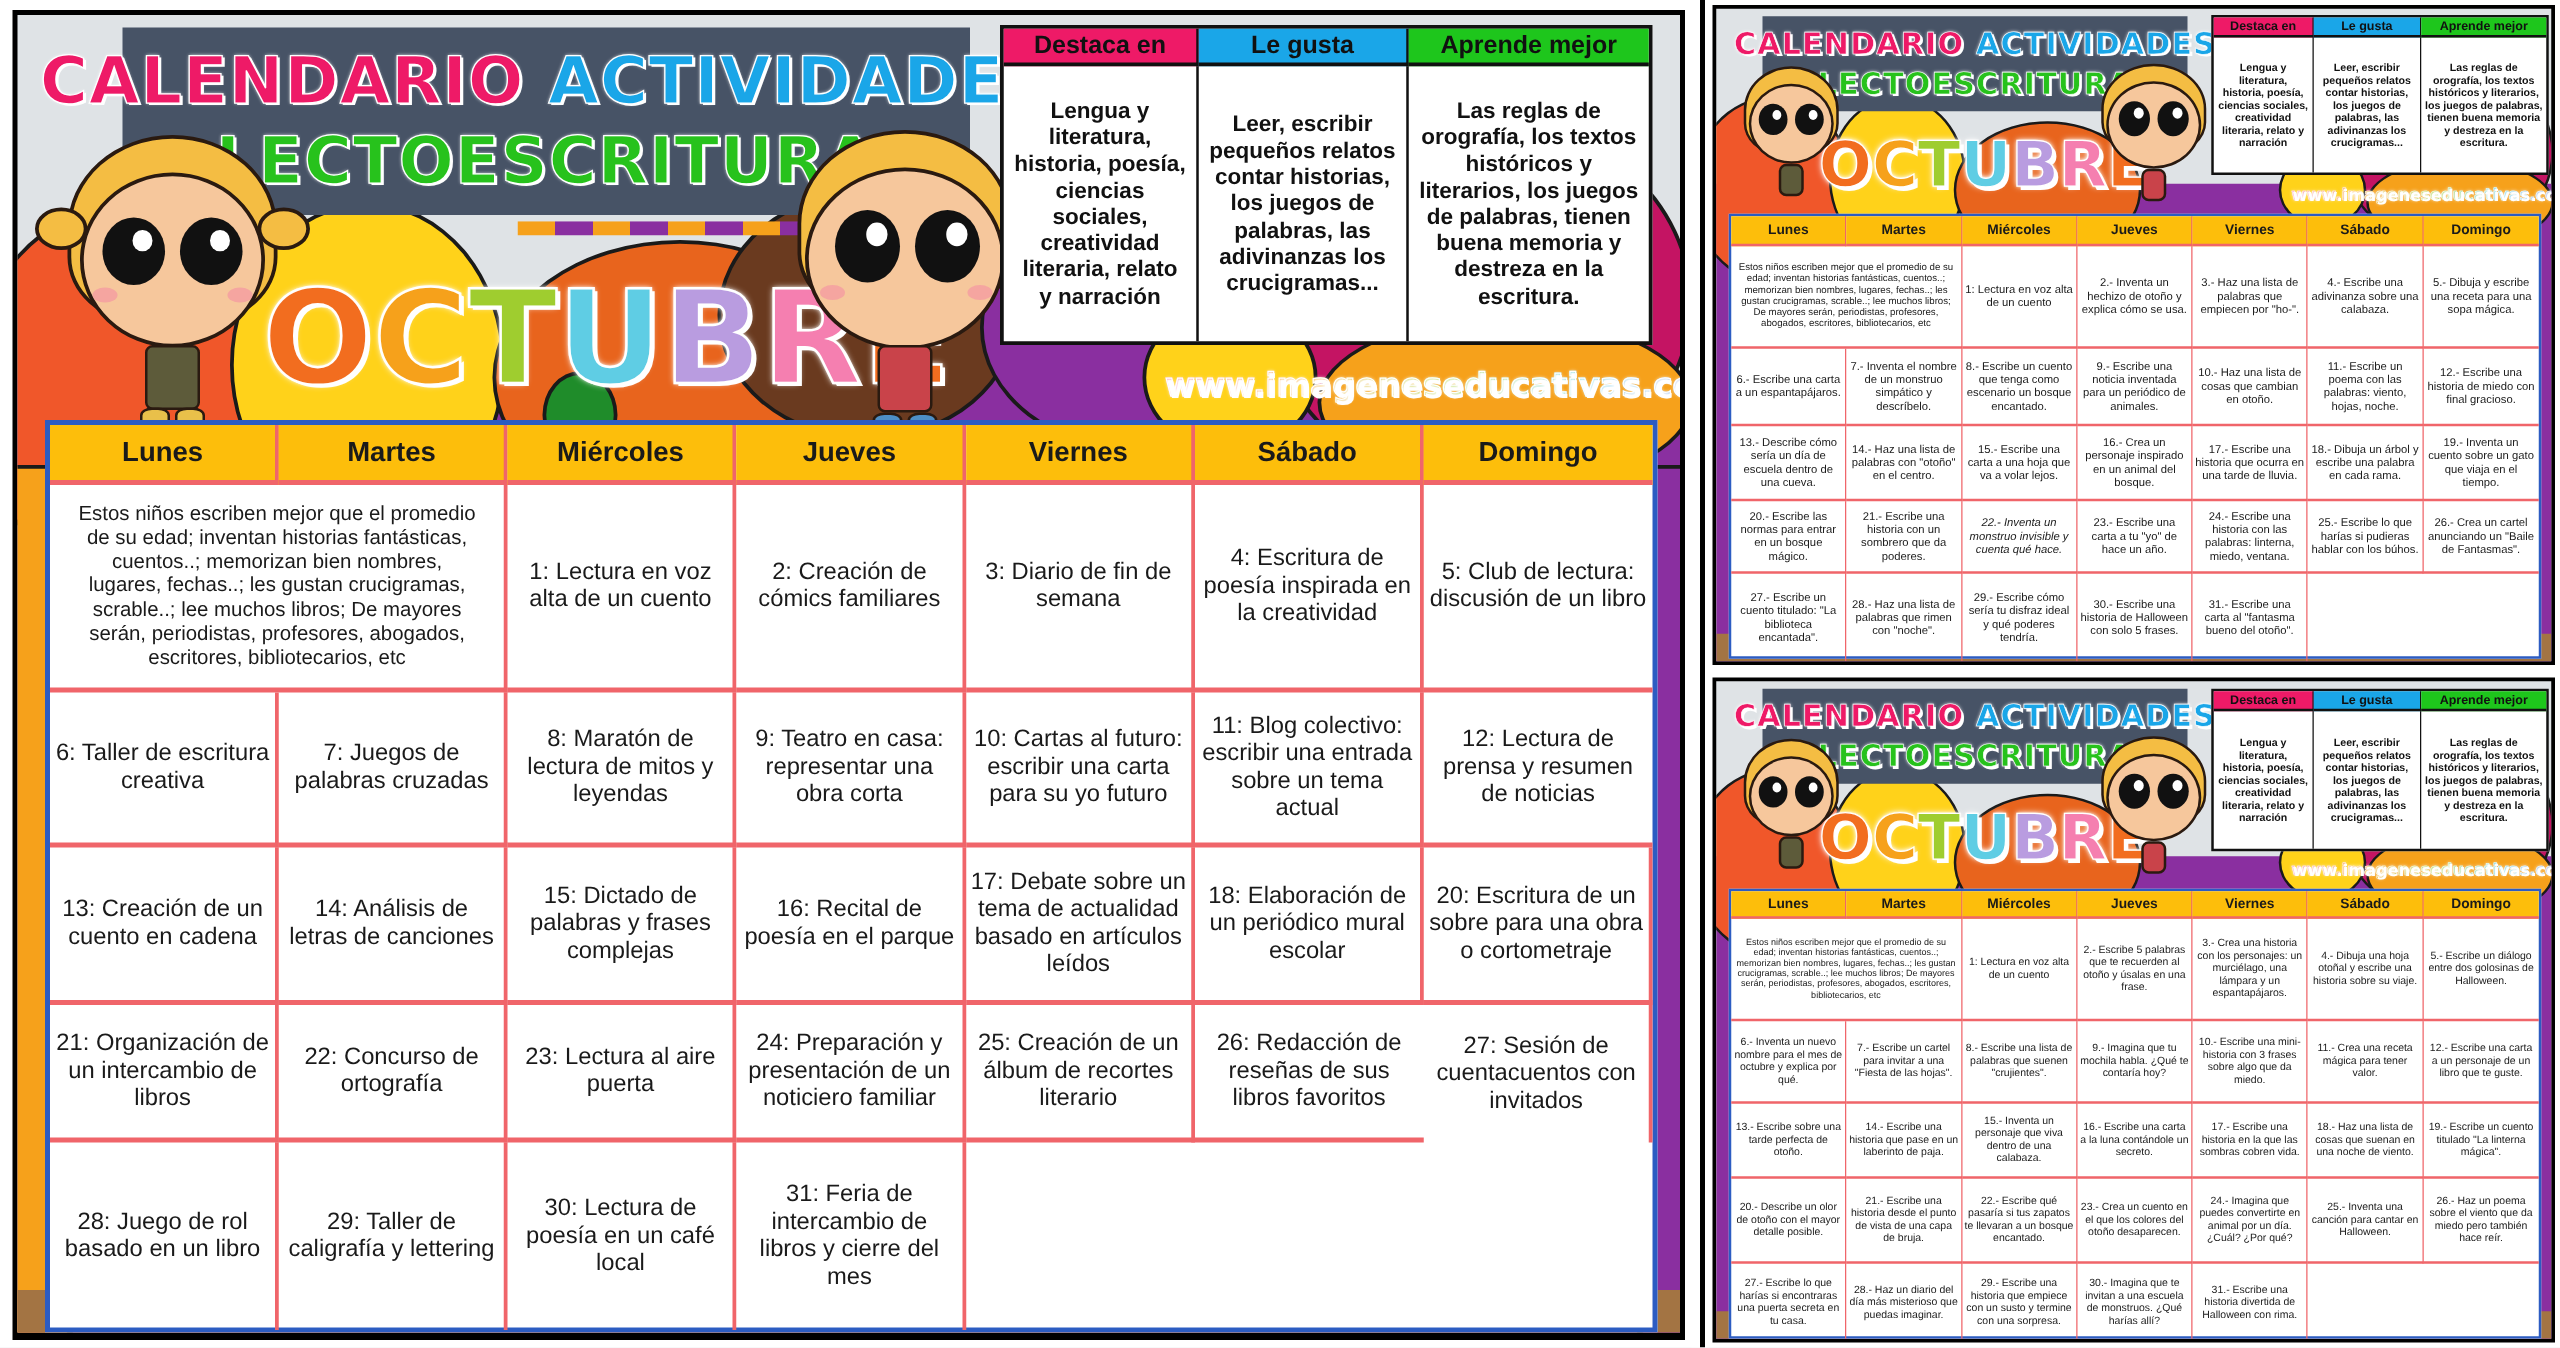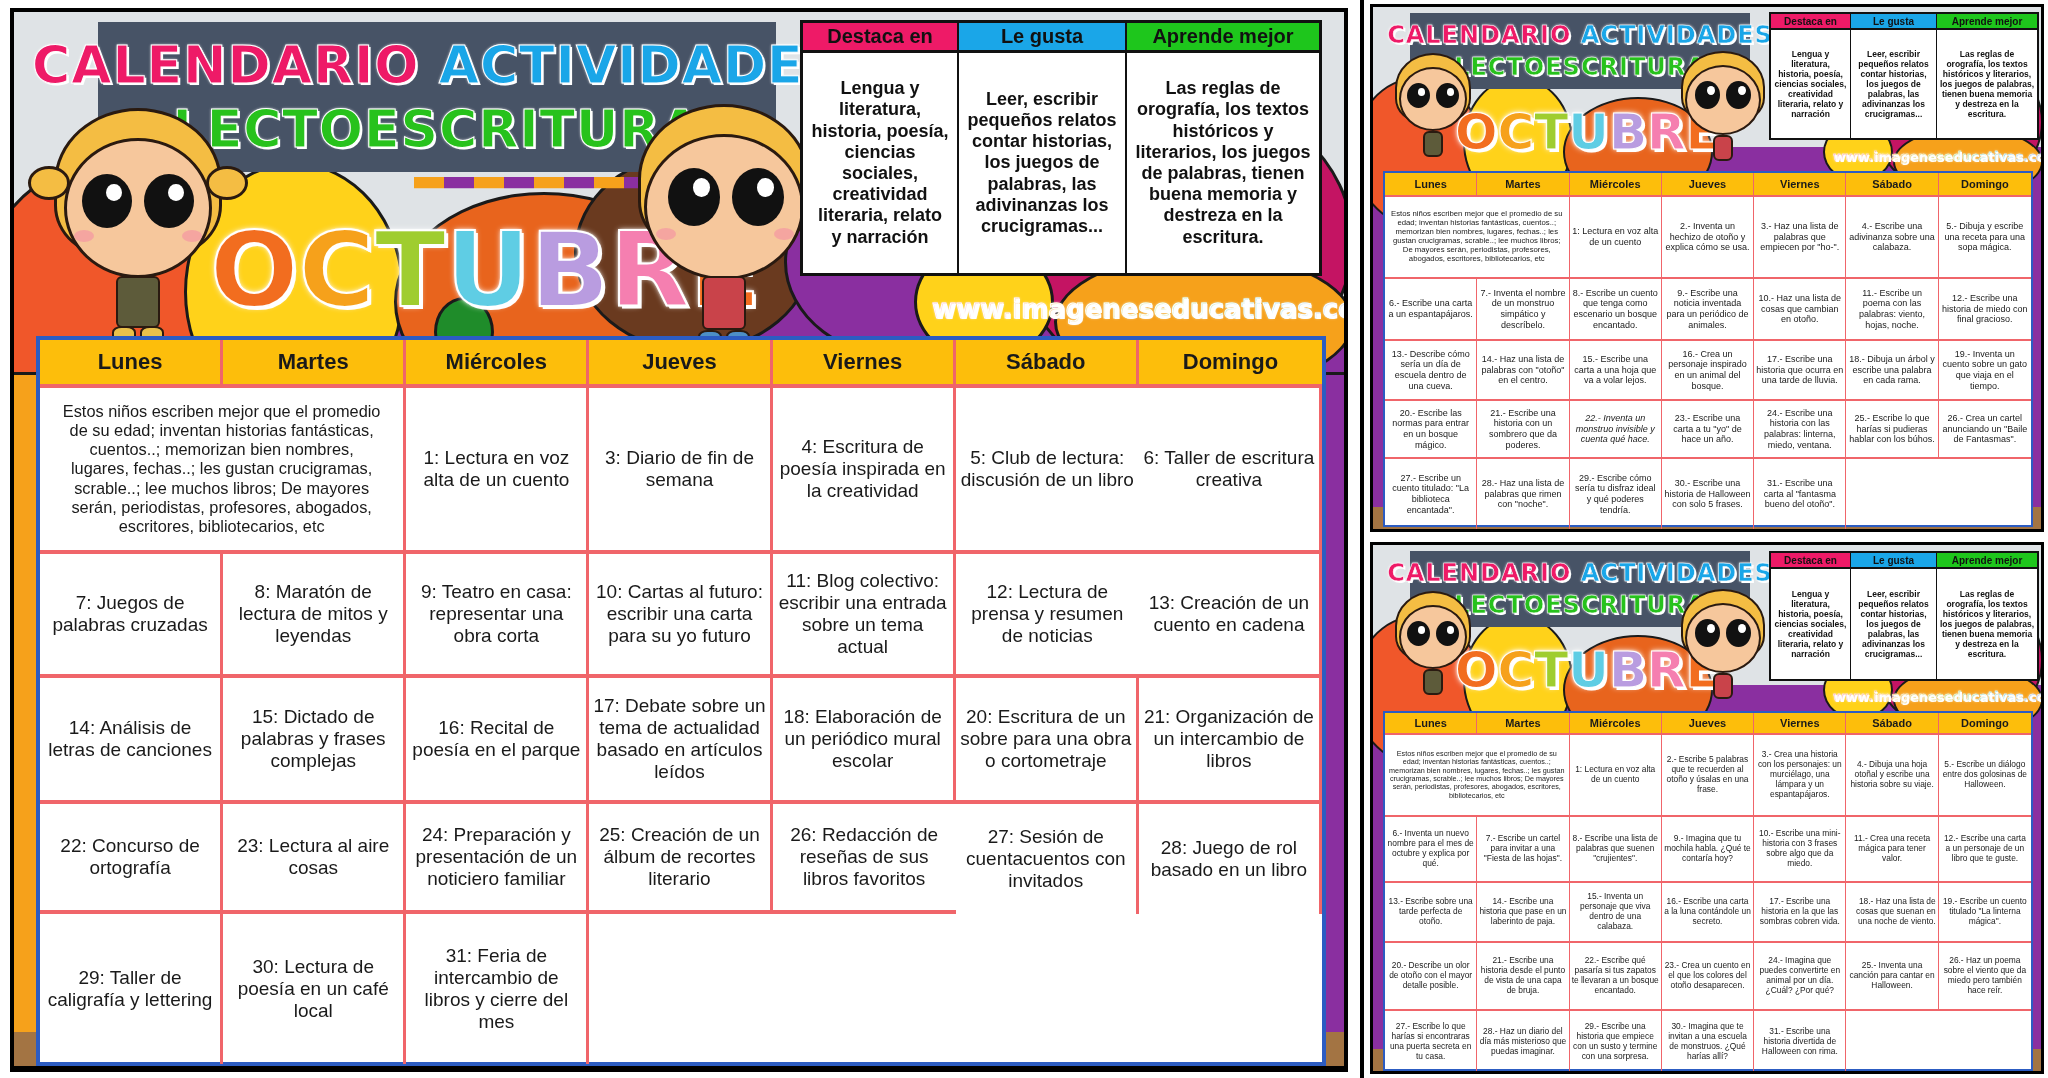--- a/index.html
+++ b/index.html
@@ -179,40 +179,41 @@
     <div class="cal" id="main-cal" style="left:22px;top:324px;width:1290px;height:730px;grid-template-rows:48px 166px 124px 126px 110px 150px;">
       <div class="hd" style="font-size:22px">Lunes</div>
       <div class="hd" style="font-size:22px">Martes</div>
       <div class="hd" style="font-size:22px">Miércoles</div>
       <div class="hd" style="font-size:22px">Jueves</div>
       <div class="hd" style="font-size:22px">Viernes</div>
       <div class="hd" style="font-size:22px">Sábado</div>
       <div class="hd" style="font-size:22px">Domingo</div>
     <div class="cell intro" style="font-size: 16.34px; padding: 0px 20px;">Estos niños escriben mejor que el promedio de su edad; inventan historias fantásticas, cuentos..; memorizan bien nombres, lugares, fechas..; les gustan crucigramas, scrable..; lee muchos libros; De mayores serán, periodistas, profesores, abogados, escritores, bibliotecarios, etc</div>
         <div class="cell" style="font-size: 19px;">1: Lectura en voz alta de un cuento</div>
+        <div class="cell" style="font-size: 19px;">2: Creación de cómics familiares</div>
         <div class="cell" style="font-size: 19px;">3: Diario de fin de semana</div>
         <div class="cell" style="font-size: 19px;">4: Escritura de poesía inspirada en la creatividad</div>
         <div class="cell col7" style="font-size: 19px;">5: Club de lectura: discusión de un libro</div>
         <div class="cell" style="font-size: 19px;">6: Taller de escritura creativa</div>
         <div class="cell" style="font-size: 19px;">7: Juegos de palabras cruzadas</div>
         <div class="cell" style="font-size: 19px;">8: Maratón de lectura de mitos y leyendas</div>
         <div class="cell" style="font-size: 19px;">9: Teatro en casa: representar una obra corta</div>
         <div class="cell" style="font-size: 19px;">10: Cartas al futuro: escribir una carta para su yo futuro</div>
         <div class="cell" style="font-size: 19px;">11: Blog colectivo: escribir una entrada sobre un tema actual</div>
         <div class="cell col7" style="font-size: 19px;">12: Lectura de prensa y resumen de noticias</div>
         <div class="cell" style="font-size: 19px;">13: Creación de un cuento en cadena</div>
         <div class="cell" style="font-size: 19px;">14: Análisis de letras de canciones</div>
         <div class="cell" style="font-size: 19px;">15: Dictado de palabras y frases complejas</div>
         <div class="cell" style="font-size: 19px;">16: Recital de poesía en el parque</div>
         <div class="cell" style="font-size: 19px;">17: Debate sobre un tema de actualidad basado en artículos leídos</div>
         <div class="cell" style="font-size: 19px;">18: Elaboración de un periódico mural escolar</div>
         <div class="cell" style="font-size: 19px;">20: Escritura de un sobre para una obra o cortometraje</div>
         <div class="cell" style="font-size: 19px;">21: Organización de un intercambio de libros</div>
         <div class="cell" style="font-size: 19px;">22: Concurso de ortografía</div>
-        <div class="cell" style="font-size: 19px;">23: Lectura al aire cosas</div>
+        <div class="cell" style="font-size: 19px;">23: Lectura al aire puerta</div>
         <div class="cell" style="font-size: 19px;">24: Preparación y presentación de un noticiero familiar</div>
         <div class="cell" style="font-size: 19px;">25: Creación de un álbum de recortes literario</div>
         <div class="cell col7" style="font-size: 19px;">26: Redacción de reseñas de sus libros favoritos</div>
         <div class="cell lastrow" style="font-size: 19px;">27: Sesión de cuentacuentos con invitados</div>
         <div class="cell lastrow" style="font-size: 19px;">28: Juego de rol basado en un libro</div>
         <div class="cell lastrow" style="font-size: 19px;">29: Taller de caligrafía y lettering</div>
         <div class="cell lastrow" style="font-size: 19px;">30: Lectura de poesía en un café local</div>
         <div class="cell lastrow" style="font-size: 19px;">31: Feria de intercambio de libros y cierre del mes</div>
         <div class="cell lastrow" style="border-right: none; border-left: none;"></div>
         <div class="cell lastrow" style="border-right: none;"></div>
@@ -387,21 +388,21 @@
         <div class="cell" style="font-size: 8.4px; border-right-width: 1px; border-bottom-width: 2px; padding: 0px 2px;">8.- Escribe una lista de palabras que suenen "crujientes".</div>
         <div class="cell" style="font-size: 8.4px; border-right-width: 1px; border-bottom-width: 2px; padding: 0px 2px;">9.- Imagina que tu mochila habla. ¿Qué te contaría hoy?</div>
         <div class="cell" style="font-size: 8.4px; border-right-width: 1px; border-bottom-width: 2px; padding: 0px 2px;">10.- Escribe una mini-historia con 3 frases sobre algo que da miedo.</div>
         <div class="cell" style="font-size: 8.4px; border-right-width: 1px; border-bottom-width: 2px; padding: 0px 2px;">11.- Crea una receta mágica para tener valor.</div>
         <div class="cell col7" style="font-size: 8.4px; border-right-width: 0px; border-bottom-width: 2px; padding: 0px 2px;">12.- Escribe una carta a un personaje de un libro que te guste.</div>
         <div class="cell" style="font-size: 8.4px; border-right-width: 1px; border-bottom-width: 2px; padding: 0px 2px;">13.- Escribe sobre una tarde perfecta de otoño.</div>
         <div class="cell" style="font-size: 8.4px; border-right-width: 1px; border-bottom-width: 2px; padding: 0px 2px;">14.- Escribe una historia que pase en un laberinto de paja.</div>
         <div class="cell" style="font-size: 8.4px; border-right-width: 1px; border-bottom-width: 2px; padding: 0px 2px;">15.- Inventa un personaje que viva dentro de una calabaza.</div>
         <div class="cell" style="font-size: 8.4px; border-right-width: 1px; border-bottom-width: 2px; padding: 0px 2px;">16.- Escribe una carta a la luna contándole un secreto.</div>
         <div class="cell" style="font-size: 8.4px; border-right-width: 1px; border-bottom-width: 2px; padding: 0px 2px;">17.- Escribe una historia en la que las sombras cobren vida.</div>
-        <div class="cell" style="font-size: 8.4px; border-right-width: 1px; border-bottom-width: 2px; padding: 0px 2px; text-align: right;">18.- Haz una lista de cosas que suenan en una noche de viento.</div>
+        <div class="cell" style="font-size: 8.4px; border-right-width: 1px; border-bottom-width: 2px; padding: 0px 2px;">18.- Haz una lista de cosas que suenan en una noche de viento.</div>
         <div class="cell col7" style="font-size: 8.4px; border-right-width: 0px; border-bottom-width: 2px; padding: 0px 2px;">19.- Escribe un cuento titulado "La linterna mágica".</div>
         <div class="cell" style="font-size: 8.4px; border-right-width: 1px; border-bottom-width: 2px; padding: 0px 2px;">20.- Describe un olor de otoño con el mayor detalle posible.</div>
         <div class="cell" style="font-size: 8.4px; border-right-width: 1px; border-bottom-width: 2px; padding: 0px 2px;">21.- Escribe una historia desde el punto de vista de una capa de bruja.</div>
         <div class="cell" style="font-size: 8.4px; border-right-width: 1px; border-bottom-width: 2px; padding: 0px 2px;">22.- Escribe qué pasaría si tus zapatos te llevaran a un bosque encantado.</div>
         <div class="cell" style="font-size: 8.4px; border-right-width: 1px; border-bottom-width: 2px; padding: 0px 2px;">23.- Crea un cuento en el que los colores del otoño desaparecen.</div>
         <div class="cell" style="font-size: 8.4px; border-right-width: 1px; border-bottom-width: 2px; padding: 0px 2px;">24.- Imagina que puedes convertirte en animal por un día. ¿Cuál? ¿Por qué?</div>
         <div class="cell" style="font-size: 8.4px; border-right-width: 1px; border-bottom-width: 2px; padding: 0px 2px;">25.- Inventa una canción para cantar en Halloween.</div>
         <div class="cell col7" style="font-size: 8.4px; border-right-width: 0px; border-bottom-width: 2px; padding: 0px 2px;">26.- Haz un poema sobre el viento que da miedo pero también hace reír.</div>
         <div class="cell lastrow" style="font-size: 8.4px; border-right-width: 1px; border-bottom-width: 0px; padding: 0px 2px;">27.- Escribe lo que harías si encontraras una puerta secreta en tu casa.</div>
         <div class="cell lastrow" style="font-size: 8.4px; border-right-width: 1px; border-bottom-width: 0px; padding: 0px 2px;">28.- Haz un diario del día más misterioso que puedas imaginar.</div>

